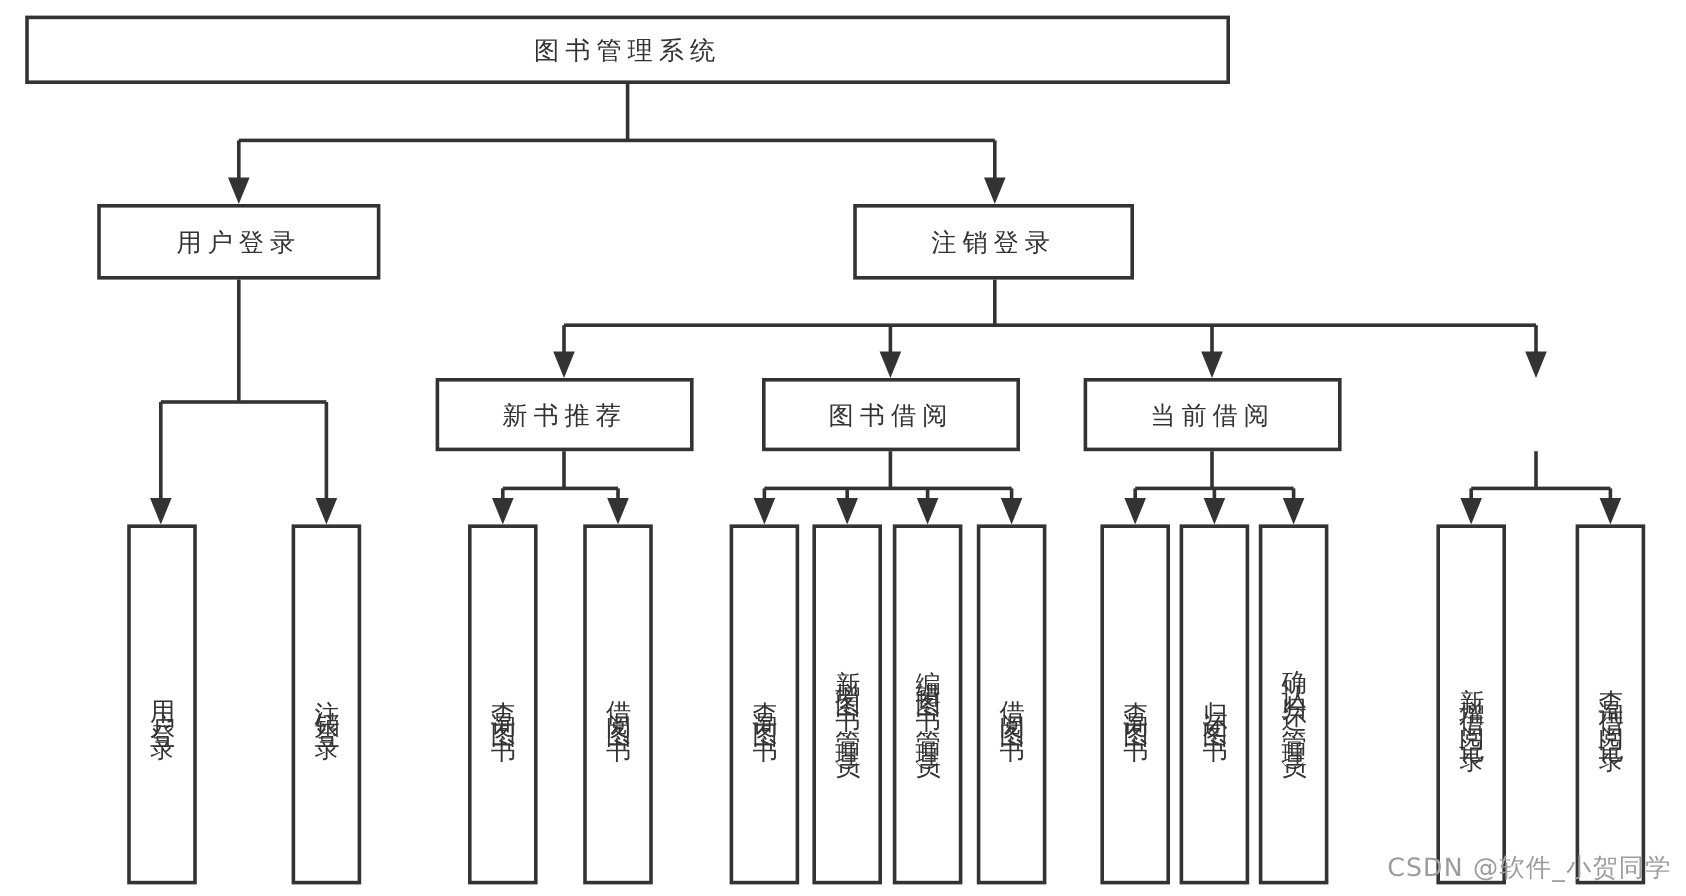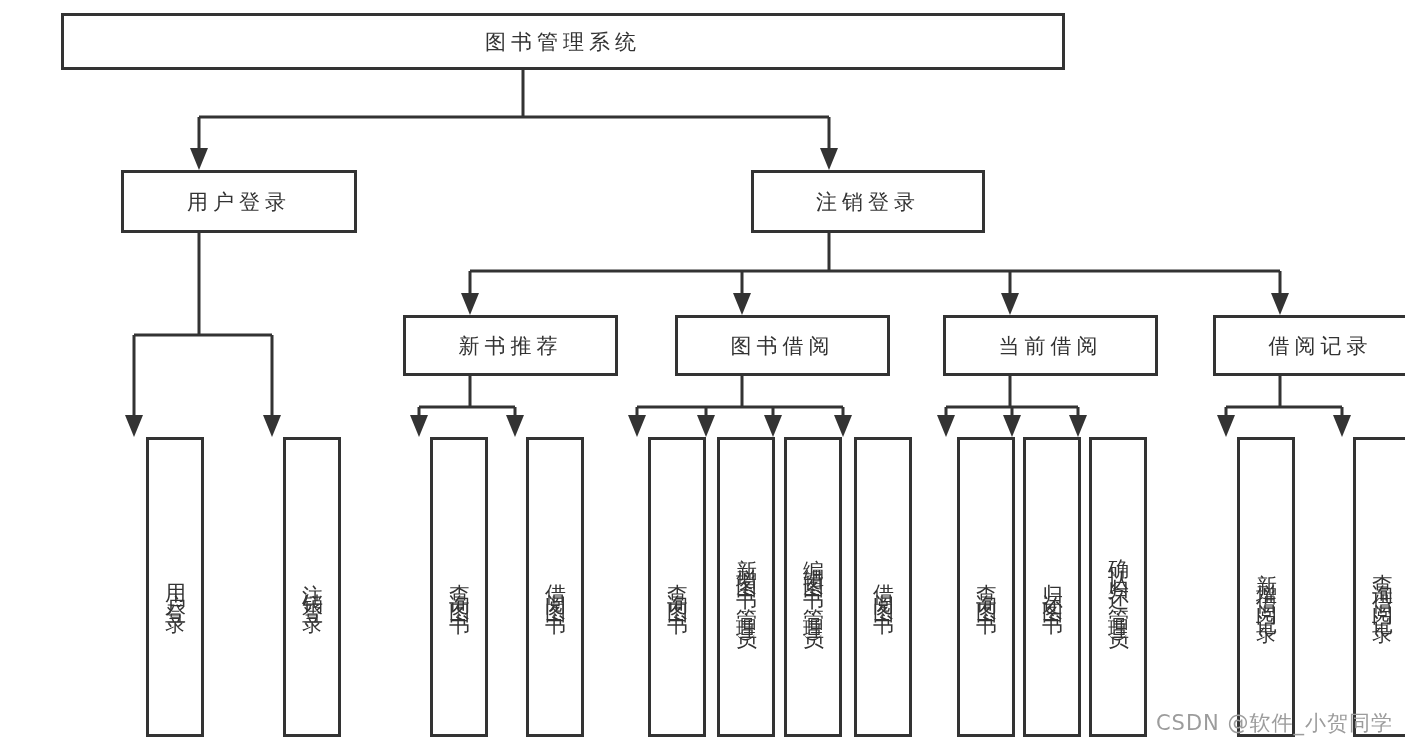--- a/index.html
+++ b/index.html
@@ -11,21 +11,21 @@
   }
   html,body{margin:0;padding:0;background:var(--background);}
   body{font-family:"DejaVu Sans","Liberation Sans",sans-serif;}
   .canvas{position:relative;width:1405px;height:747px;background:var(--background);overflow:hidden;}
 
   
   .node{
     position:absolute;box-sizing:border-box;
     border:3px solid var(--line);background:var(--box-fill);
     display:flex;align-items:center;justify-content:center;
-    color:var(--text);font-size:21px;letter-spacing:5px;white-space:nowrap;margin-left:40px;
+    color:var(--text);font-size:21px;letter-spacing:5px;white-space:nowrap;
   }
   .leaf{letter-spacing:0;}
   .leaf .vtext{
     writing-mode:vertical-rl;text-orientation:mixed;
     letter-spacing:10px;line-height:1;white-space:nowrap;
     color:var(--text);font-size:21px;
   }
 
   
   .vline{position:absolute;width:3px;background:var(--line);transform:translateX(-50%);}
@@ -84,23 +84,20 @@
   <div class="arrow" style="left:1280px;top:293px;"></div>
 
   <div class="node" style="left:363px;top:315px;width:215px;height:61px;">
     <span>新书推荐</span>
   </div>
   <div class="node" style="left:635px;top:315px;width:215px;height:61px;">
     <span>图书借阅</span>
   </div>
   <div class="node" style="left:903px;top:315px;width:215px;height:61px;text-align:right;">
     <span>当前借阅</span>
-  </div>
-  <div class="node" style="left:1173px;top:315px;width:215px;height:61px;">
-    <span>借阅记录</span>
   </div>
 
   <div class="vline" style="left:470px;top:376px;height:32px;"></div>
   <div class="vline" style="left:742px;top:376px;height:32px;"></div>
   <div class="vline" style="left:1010px;top:376px;height:32px;"></div>
   <div class="vline" style="left:1280px;top:376px;height:32px;"></div>
 
   <div class="hline" style="left:419px;top:407px;width:96px;"></div>
   <div class="vline" style="left:419px;top:407px;height:10px;"></div>
   <div class="arrow" style="left:419px;top:415px;"></div>

